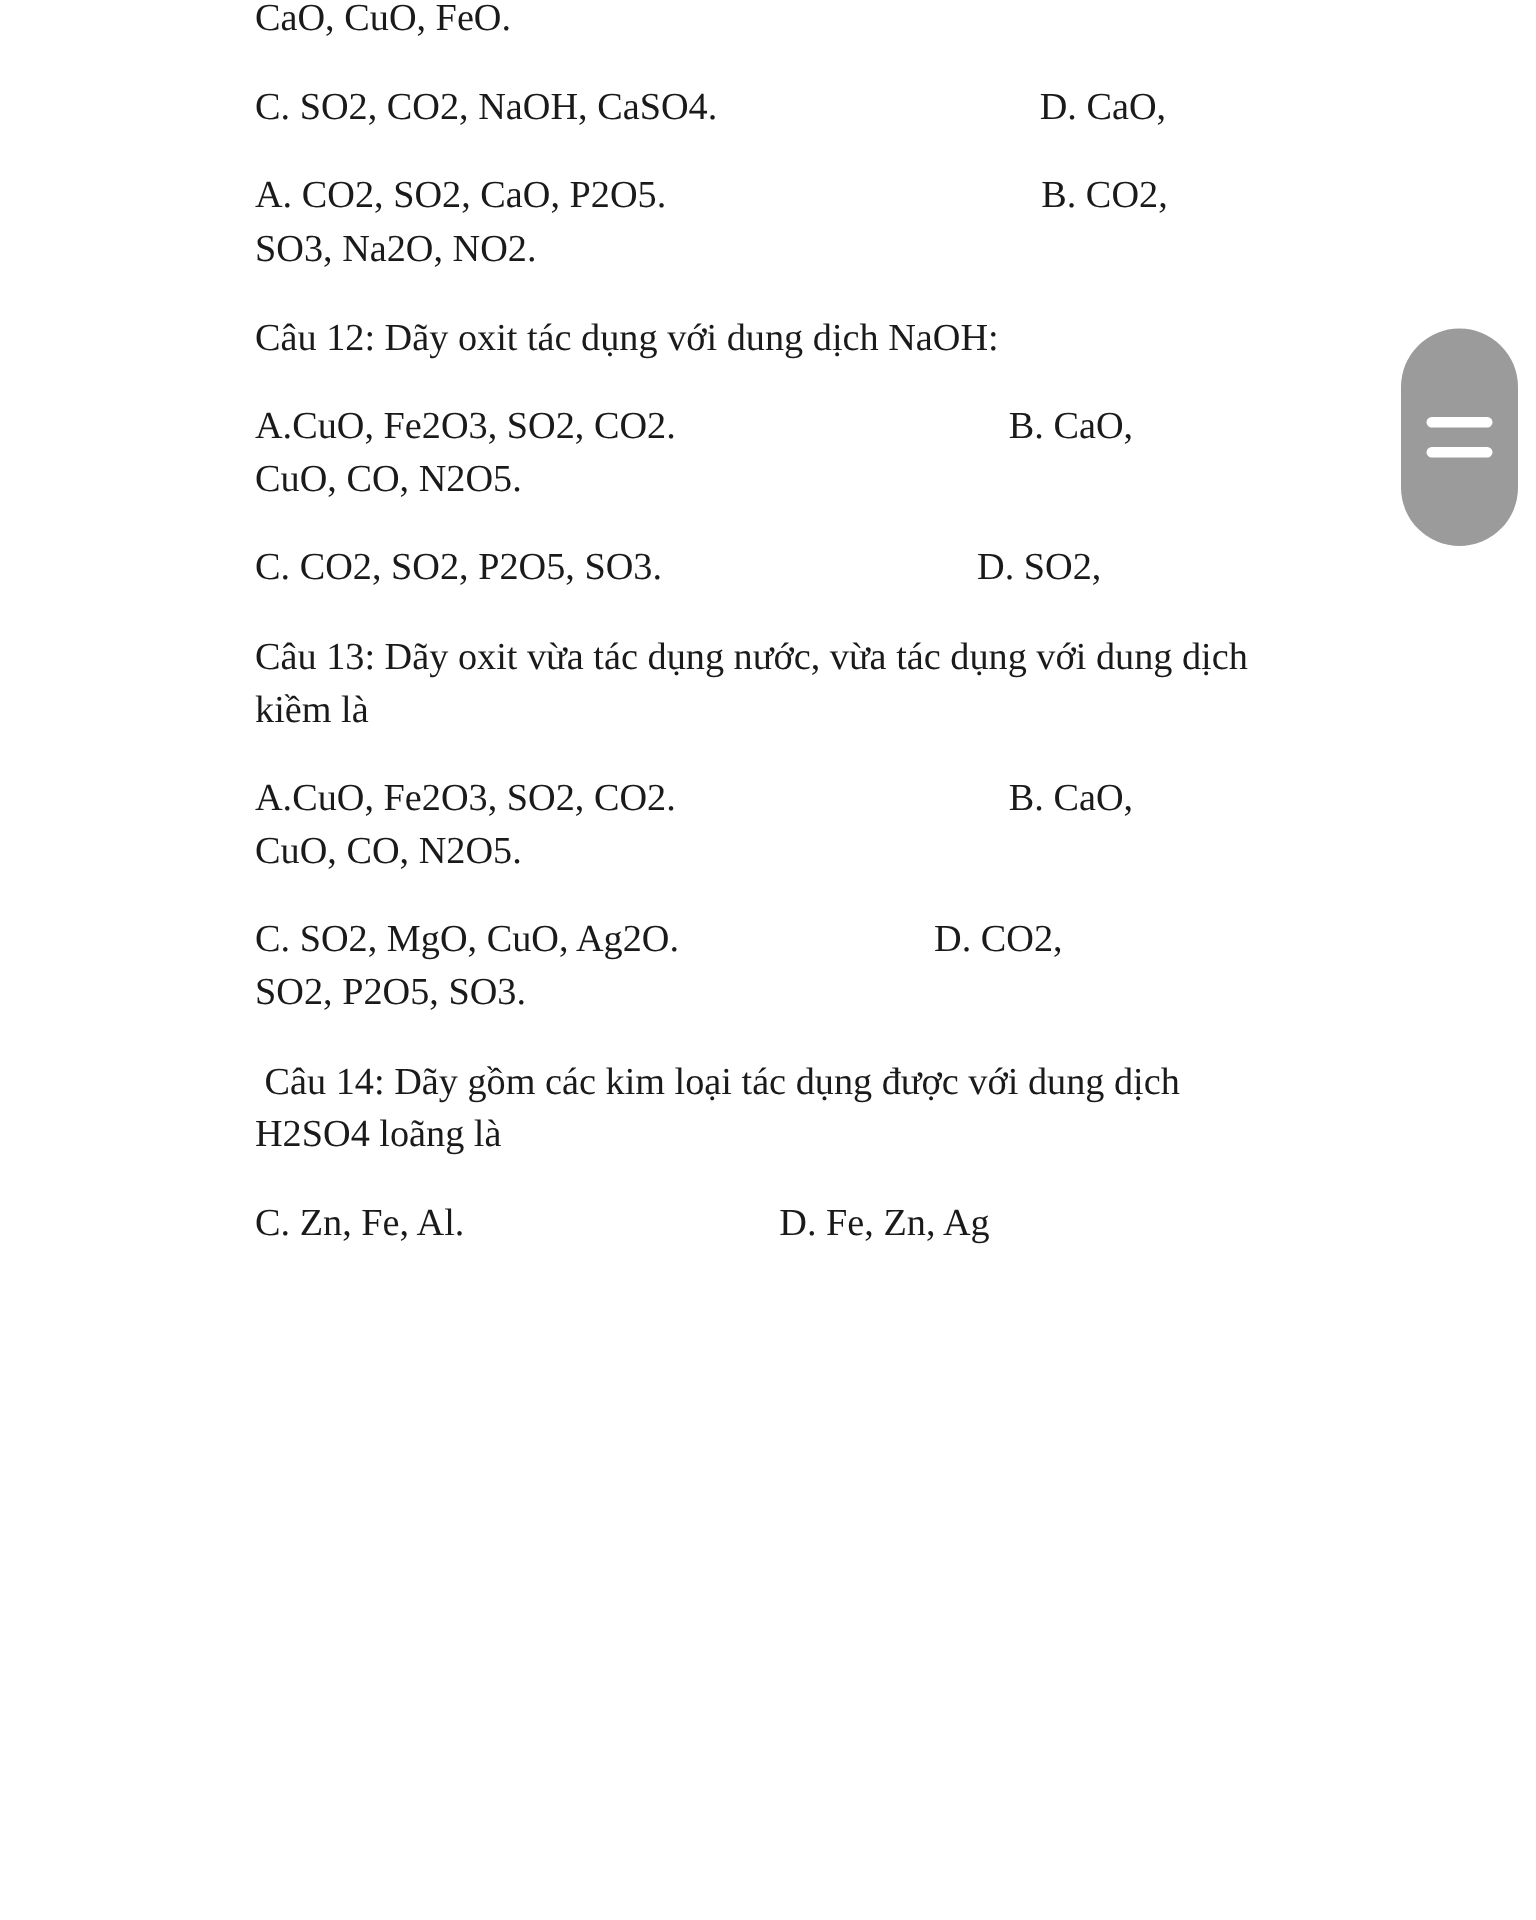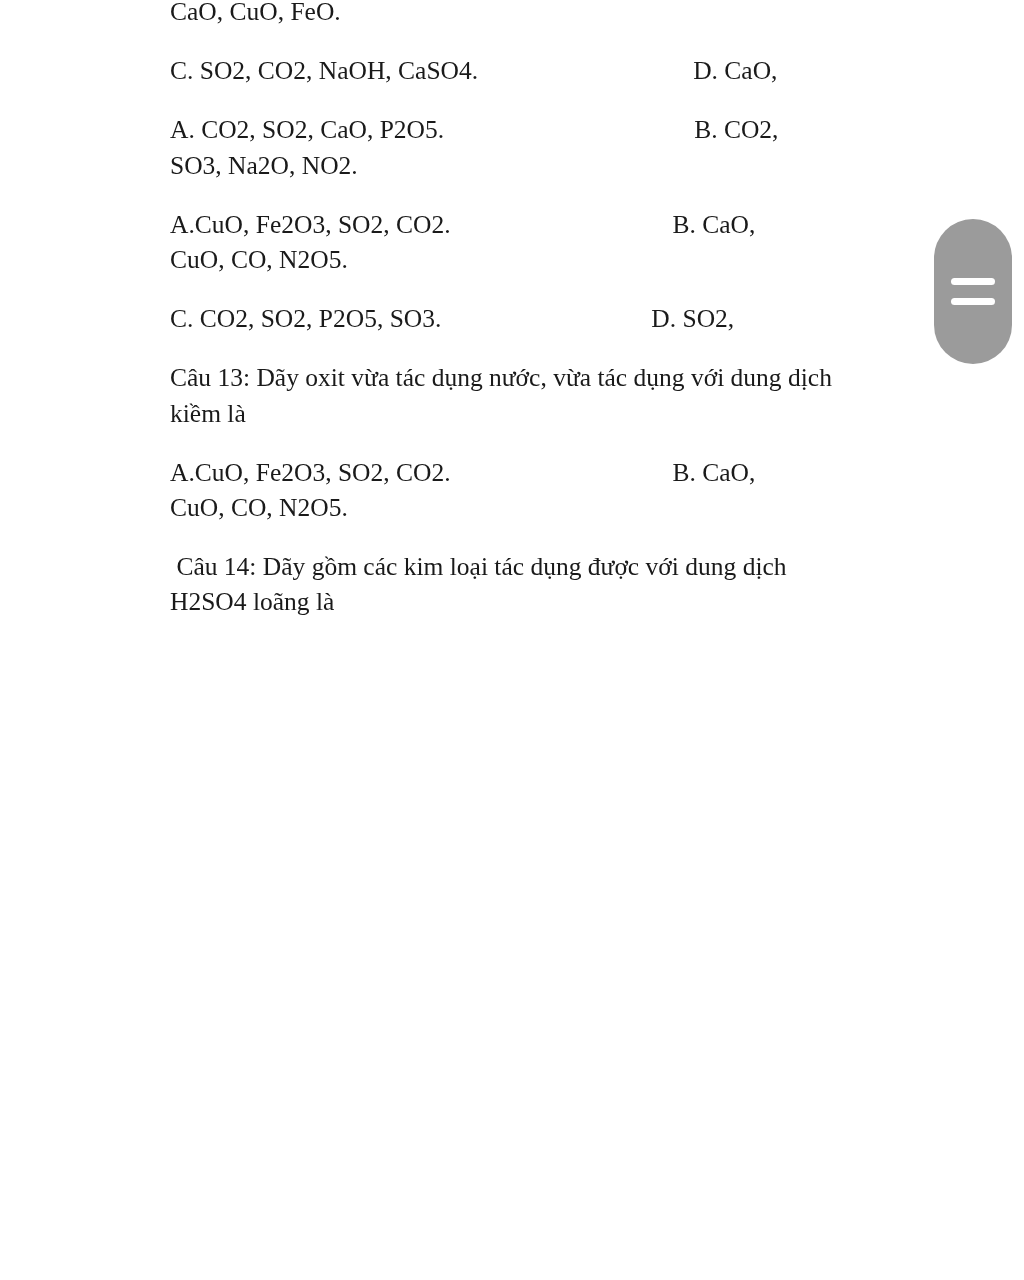--- a/index.html
+++ b/index.html
@@ -88,33 +88,36 @@
   <div class="doc-body">
 
     <p class="para first">CaO, CuO, FeO.</p>
 
     <p class="row"><span class="a">C. SO2, CO2, NaOH, CaSO4.</span><span class="gap-1"></span><span class="b">D. CaO,</span></p>
 
 
     <p class="row"><span class="a">A. CO2, SO2, CaO, P2O5.</span><span class="gap-2"></span><span class="b">B. CO2,</span><span class="cont">SO3, Na2O, NO2.</span></p>
 
 
+    <p class="para">Câu 12: Dãy oxit tác dụng với dung dịch NaOH:</p>
 
     <p class="row"><span class="a">A.CuO, Fe2O3, SO2, CO2.</span><span class="gap-5"></span><span class="b">B. CaO,</span><span class="cont">CuO, CO, N2O5.</span></p>
 
     <p class="row"><span class="a">C. CO2, SO2, P2O5, SO3.</span><span class="gap-8"></span><span class="b">D. SO2,</span></p>
 
     <p class="para">Câu 13: Dãy oxit vừa tác dụng nước, vừa tác dụng với dung dịch kiềm là</p>
 
     <p class="row"><span class="a">A.CuO, Fe2O3, SO2, CO2.</span><span class="gap-5"></span><span class="b">B. CaO,</span><span class="cont">CuO, CO, N2O5.</span></p>
 
+    <p class="row"><span class="a">C. SO2, MgO, CuO, Ag2O.</span><span class="gap-4"></span><span class="b">D. CO2,</span><span class="cont">SO2, P2O5, SO3.</span></p>
 
     <p class="para"> Câu 14: Dãy gồm các kim loại tác dụng được với dung dịch H2SO4 loãng là</p>
 
 
+    <p class="row"><span class="a">C.  Zn,  Fe,  Al.</span><span class="gap-8"></span><span class="b">D.  Fe,  Zn,  Ag</span></p>
 
 
   </div>
 
   <div class="side-handle">
     <span class="bar"></span>
     <span class="bar"></span>
   </div>
 </div>
 

